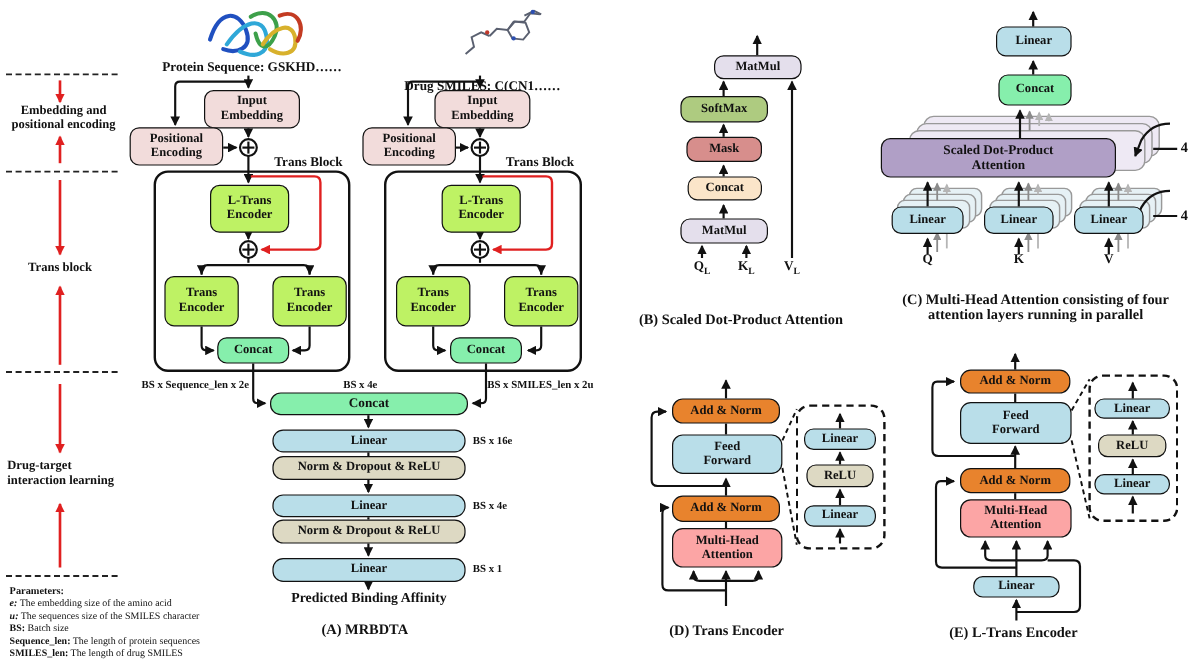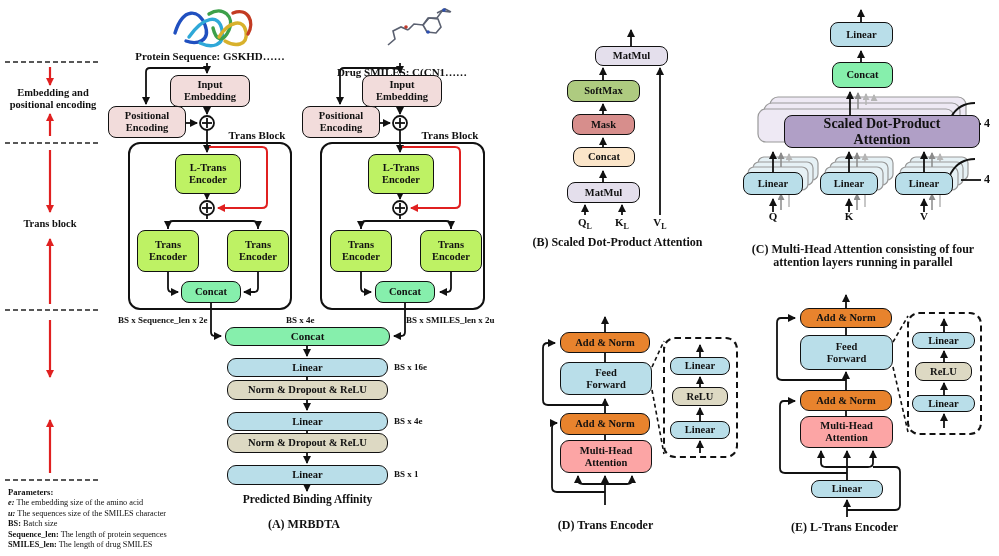--- a/index.html
+++ b/index.html
@@ -255,20 +255,22 @@
     </g>
     <g stroke="#111" stroke-width="1.6" stroke-dasharray="4,3" fill="none">
       <line x1="893" y1="342" x2="908" y2="316"></line>
       <line x1="893" y1="367" x2="908" y2="432"></line>
     </g>
   </svg>
 
   <div class="lbl side" style="left:0;top:87px;width:106px;">Embedding and
 positional encoding</div>
   <div class="lbl side" style="left:0;top:218px;width:100px;">Trans block</div>
+  <div class="lbl side" style="left:0;top:383px;width:112px;text-align:left;padding-left:6px;box-sizing:border-box;">Drug-target
+interaction learning</div>
 
   <div class="params">
     <div class="ptitle">Parameters:</div>
     <div class="pline"><span class="pterm pit">e:</span><span> The embedding size of the amino acid</span></div>
     <div class="pline"><span class="pterm pit">u:</span><span> The sequences size of the SMILES character</span></div>
     <div class="pline"><span class="pterm">BS:</span><span> Batch size</span></div>
     <div class="pline"><span class="pterm">Sequence_len:</span><span> The length of protein sequences</span></div>
     <div class="pline"><span class="pterm">SMILES_len:</span><span> The length of drug SMILES</span></div>
   </div>
 
@@ -325,25 +327,25 @@
   <div class="lbl ctr cap" style="left:238px;top:518px;width:132px;">(A) MRBDTA</div>
 
   <div class="box b-lav" style="left:595px;top:46px;width:73px;height:20px;">MatMul</div>
   <div class="box b-green" style="left:567px;top:80px;width:73px;height:22px;">SoftMax</div>
   <div class="box b-red" style="left:572px;top:114px;width:63px;height:21px;">Mask</div>
   <div class="box b-peach" style="left:573px;top:147px;width:62px;height:20px;">Concat</div>
   <div class="box b-lav" style="left:567px;top:182px;width:73px;height:21px;">MatMul</div>
   <div class="qkv" style="left:573px;top:216px;width:24px;"><span>Q</span><span class="sub">L</span></div>
   <div class="qkv" style="left:610px;top:216px;width:24px;"><span>K</span><span class="sub">L</span></div>
   <div class="qkv" style="left:648px;top:216px;width:24px;"><span>V</span><span class="sub">L</span></div>
-  <div class="lbl ctr cap" style="left:530px;top:236px;width:175px;text-align:center;">(B) Scaled Dot-Product Attention</div>
+  <div class="lbl ctr cap" style="left:530px;top:260px;width:175px;text-align:center;">(B) Scaled Dot-Product Attention</div>
 
   <div class="box b-lblue" style="left:830px;top:22px;width:63px;height:25px;">Linear</div>
   <div class="box b-yellow" style="left:832px;top:62px;width:61px;height:26px;">Concat</div>
-  <div class="box b-purple" style="left:784px;top:115px;width:196px;height:33px;font-size:14px;">Scaled Dot-Product
+  <div class="box b-purple" style="left:734px;top:115px;width:196px;height:33px;font-size:11px;">Scaled Dot-Product
 Attention</div>
   <div class="lbl" style="left:984px;top:117px;font-size:12px;">4</div>
   <div class="box b-lblue" style="left:743px;top:172px;width:60px;height:23px;">Linear</div>
   <div class="box b-lblue" style="left:820px;top:172px;width:58px;height:23px;">Linear</div>
   <div class="box b-lblue" style="left:895px;top:172px;width:58px;height:23px;">Linear</div>
   <div class="lbl" style="left:984px;top:173px;font-size:12px;">4</div>
   <div class="lbl ctr" style="left:765px;top:210px;width:16px;font-size:11px;">Q</div>
   <div class="lbl ctr" style="left:841px;top:210px;width:16px;font-size:11px;">K</div>
   <div class="lbl ctr" style="left:916px;top:210px;width:16px;font-size:11px;">V</div>
   <div class="lbl ctr cap" style="left:735px;top:243px;width:256px;">(C) Multi-Head Attention consisting of four

